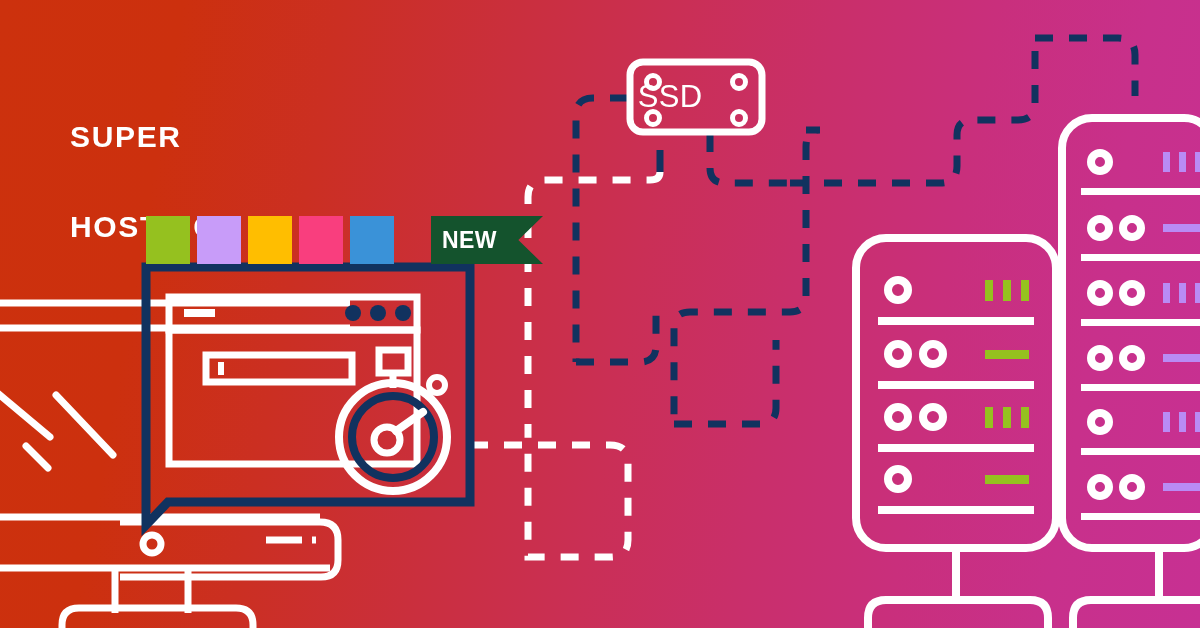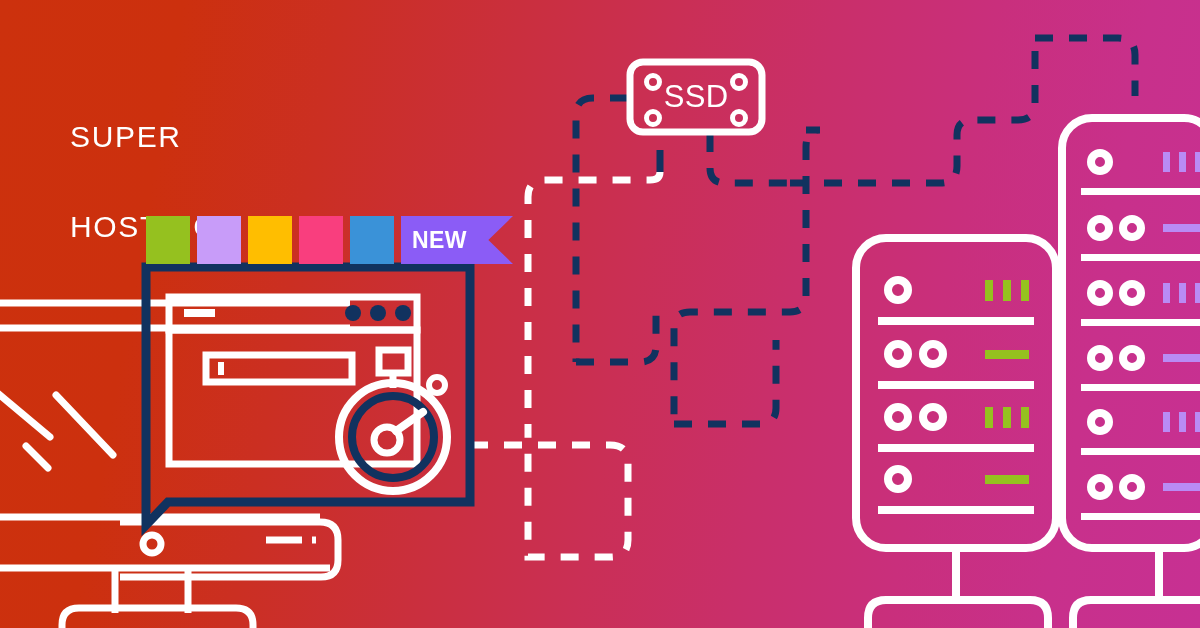--- a/index.html
+++ b/index.html
@@ -33,21 +33,21 @@
   #art {
     position: absolute;
     inset: 0;
   }
   
   #logo {
     position: absolute;
     left: 70px;
     top: 62px;
     color: #ffffff;
-    font-weight: normal;
+    font-weight: bold;
     font-size: 30px;
     line-height: 30px;
     letter-spacing: 0.055em;
     white-space: pre;
     user-select: none;
   }
   #logo .ln { display: block; }
   
   #swatch-strip {
     position: absolute;
@@ -76,21 +76,21 @@
     -webkit-clip-path: polygon(0 0, 100% 0, 100% 100%, 0 100%);
   }
   #ribbon.notched {
     clip-path: polygon(0 0, 100% 0, 78% 50%, 100% 100%, 0 100%);
     -webkit-clip-path: polygon(0 0, 100% 0, 78% 50%, 100% 100%, 0 100%);
   }
   #ribbon-label { position: relative; z-index: 2; }
   
   #ssd-text {
     position: absolute;
-    left: 628px;
+    left: 602px;
     top: 60px;
     width: 136px;
     height: 74px;
     display: flex;
     align-items: center;
     justify-content: center;
     color: #ffffff;
     font-size: 31px;
     font-weight: normal;
     letter-spacing: 0.01em;
@@ -286,20 +286,20 @@
     <span class="ln">SUPER</span>
     <span class="ln">HOSTING</span>
   </div>
 
   <div id="swatch-strip">
     <div class="swatch" style="background: rgb(149, 193, 31);"></div>
     <div class="swatch" style="background: rgb(200, 156, 249);"></div>
     <div class="swatch" style="background: rgb(255, 190, 0);"></div>
     <div class="swatch" style="background: rgb(249, 62, 126);"></div>
     <div class="swatch" style="background: rgb(58, 146, 216);"></div>
-    <div id="ribbon" class="notched" style="background: #8b5cf6; color: rgb(255, 255, 255);">
+    <div id="ribbon" class="notched" style="background: #14532d; color: rgb(255, 255, 255); margin-left: 30px;">
       <span id="ribbon-label">NEW</span>
     </div>
   </div>
 
   <div id="ssd-text">SSD</div>
 
 </div>
 
 </body></html>

